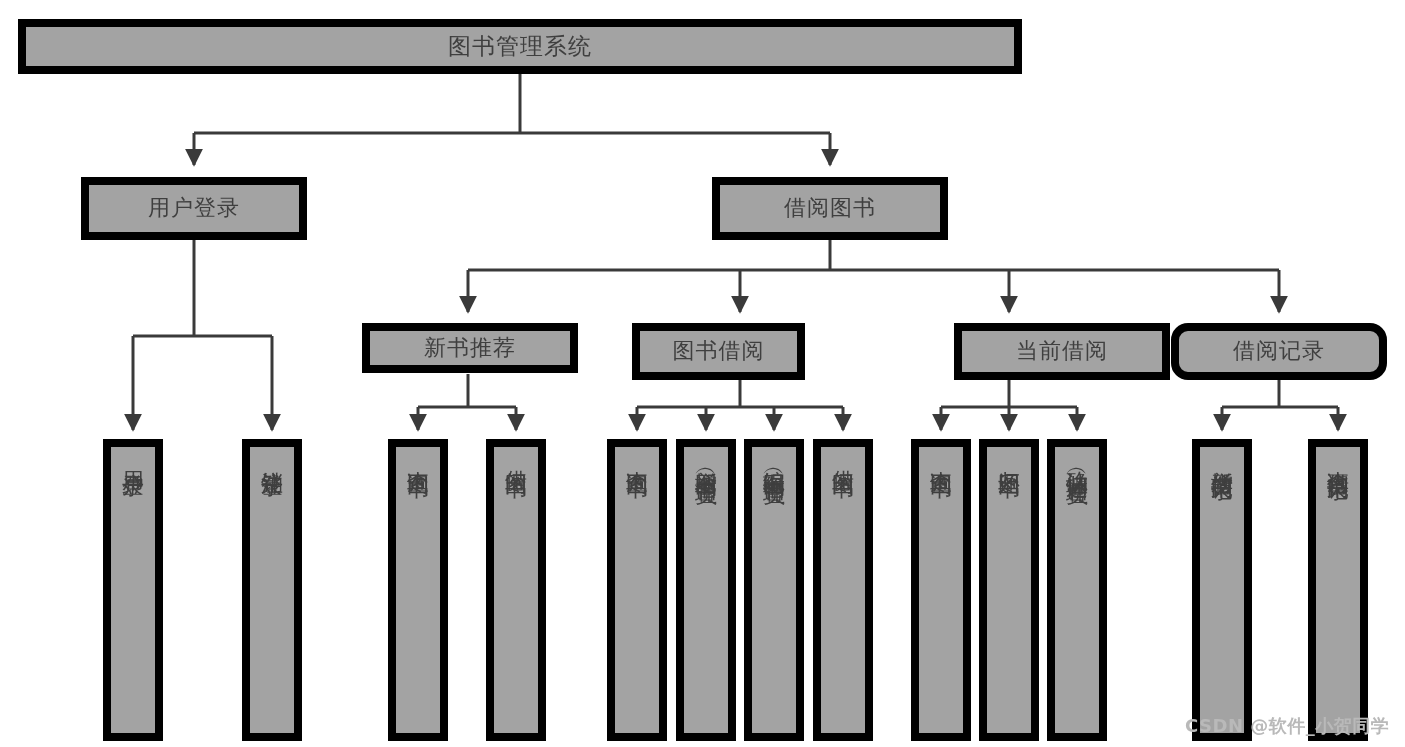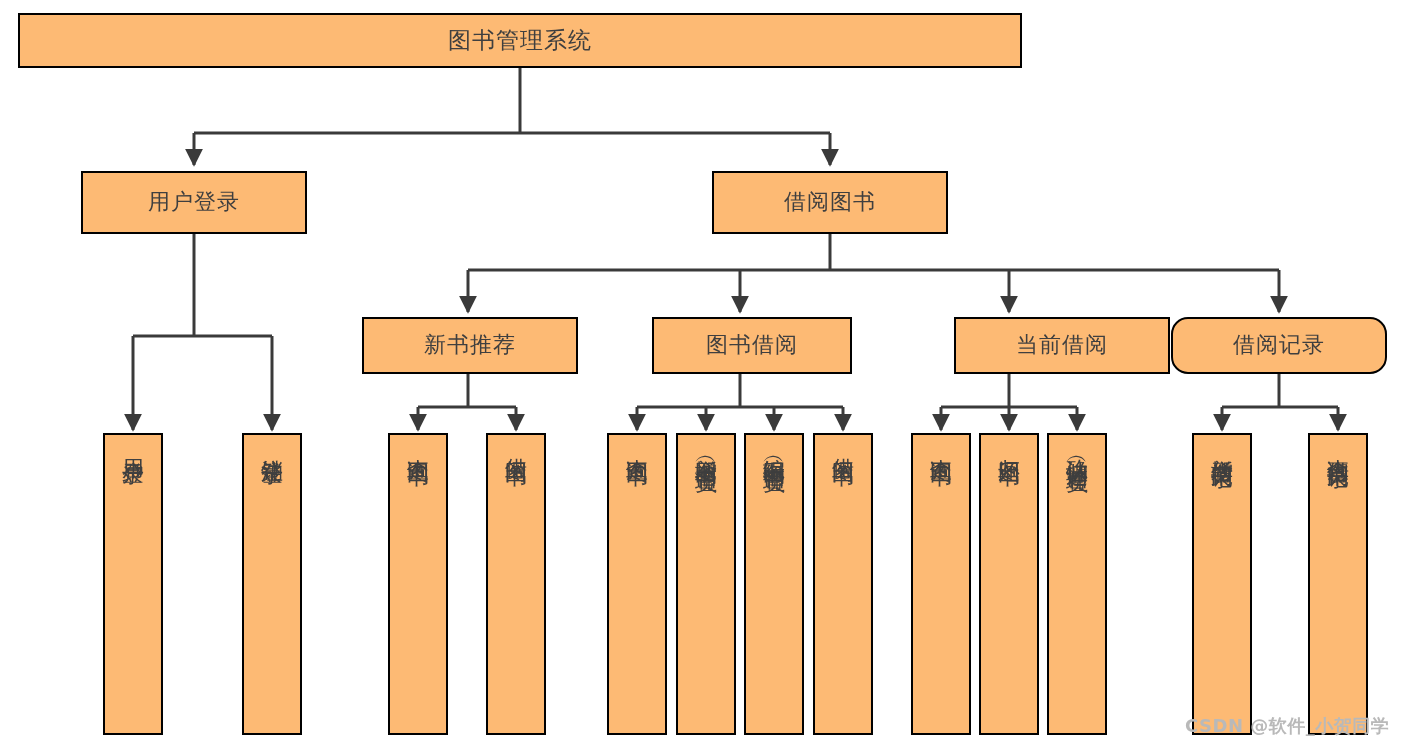--- a/index.html
+++ b/index.html
@@ -22,26 +22,27 @@
     position: absolute;
     left: 0;
     top: 0;
     width: 1405px;
     height: 747px;
     pointer-events: none;
   }
   .node {
     position: absolute;
     box-sizing: border-box;
-    border: 2px solid #000000;
-    background: #fdba74;
+    border: 8px solid #000000;
+    background: #a3a3a3;
     display: flex;
     align-items: center;
     justify-content: center;
     color: #3f3f3f;
+    margin-top: 6px;
   }
   .node.h {
     font-size: 22px;
     letter-spacing: 1px;
     line-height: 1.2;
   }
   .node.root {
     font-size: 23px;
   }
   .node.v {
@@ -132,25 +133,25 @@
   </div>
 
   <div class="node h" style="left:81px; top:171px; width:226px; height:63px;">
     <span>用户登录</span>
   </div>
 
   <div class="node h" style="left:712px; top:171px; width:236px; height:63px;">
     <span>借阅图书</span>
   </div>
 
-  <div class="node h" style="left:362px; top:317px; width:216px; height:57px;">
+  <div class="node h" style="left:362px; top:317px; width:216px; height:50px;">
     <span>新书推荐</span>
   </div>
 
-  <div class="node h" style="left:652px; top:317px; width:200px; height:57px;">
+  <div class="node h" style="left:632px; top:317px; width:173px; height:57px;">
     <span>图书借阅</span>
   </div>
 
   <div class="node h" style="left:954px; top:317px; width:216px; height:57px;">
     <span>当前借阅</span>
   </div>
 
   <div class="node h" style="left:1171px; top:317px; width:216px; height:57px;border-radius:17px;">
     <span>借阅记录</span>
   </div>

